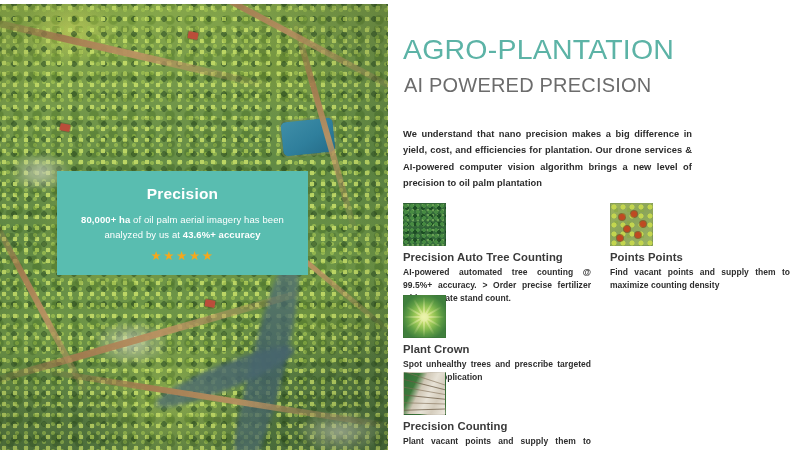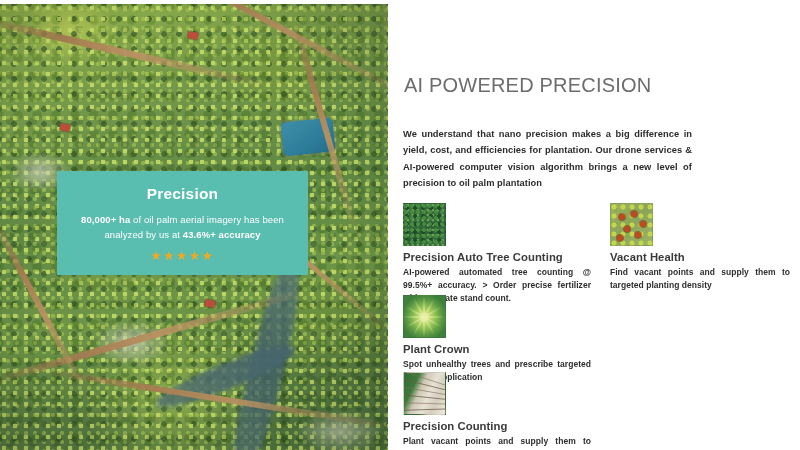--- a/index.html
+++ b/index.html
@@ -333,20 +333,21 @@
       <div id="callout-title">Precision</div>
       <div id="callout-body">
         <b>80,000+ ha</b><span> of oil palm aerial imagery has been analyzed by us at </span><b>43.6%+ accuracy</b>
       </div>
       <div id="callout-stars">★★★★★</div>
     </div>
   </div>
 
   <div id="content">
 
+    <div id="headline">AGRO-PLANTATION</div>
     <div id="subheadline">AI POWERED PRECISION</div>
     <div id="intro">We understand that nano precision makes a big difference in yield, cost, and efficiencies for plantation. Our drone services &amp; AI-powered computer vision algorithm brings a new level of precision to oil palm plantation</div>
 
     <div class="feature" id="feature-tree-counting">
       <div class="feat-thumb th-dense-canopy"></div>
       <div class="feat-text">
         <div class="feat-title">Precision Auto Tree Counting</div>
         <div class="feat-desc"><span>AI-powered automated tree counting @ </span><b>99.5%+ accuracy.</b><span> &gt; Order precise fertilizer with accurate stand count.</span></div>
       </div>
     </div>
@@ -354,22 +355,22 @@
     <div class="feature" id="feature-vacant-points">
       <div class="feat-thumb th-vacant">
         <span class="vdot" style="left:8px; top:10px;"></span>
         <span class="vdot" style="left:20px; top:7px;"></span>
         <span class="vdot" style="left:29px; top:17px;"></span>
         <span class="vdot" style="left:13px; top:22px;"></span>
         <span class="vdot" style="left:24px; top:28px;"></span>
         <span class="vdot" style="left:6px; top:31px;"></span>
       </div>
       <div class="feat-text">
-        <div class="feat-title">Vacant Health</div>
-        <div class="feat-desc">Find vacant points and supply them to targeted planting density</div>
+        <div class="feat-title">Points Points</div>
+        <div class="feat-desc">Find vacant points and supply them to maximize counting density</div>
       </div>
     </div>
 
     <div class="feature" id="feature-plant-health">
       <div class="feat-thumb th-plant-health">
         <span class="frond" style="transform:rotate(0deg);"></span>
         <span class="frond" style="transform:rotate(30deg);"></span>
         <span class="frond" style="transform:rotate(60deg);"></span>
         <span class="frond" style="transform:rotate(90deg);"></span>
         <span class="frond" style="transform:rotate(120deg);"></span>

